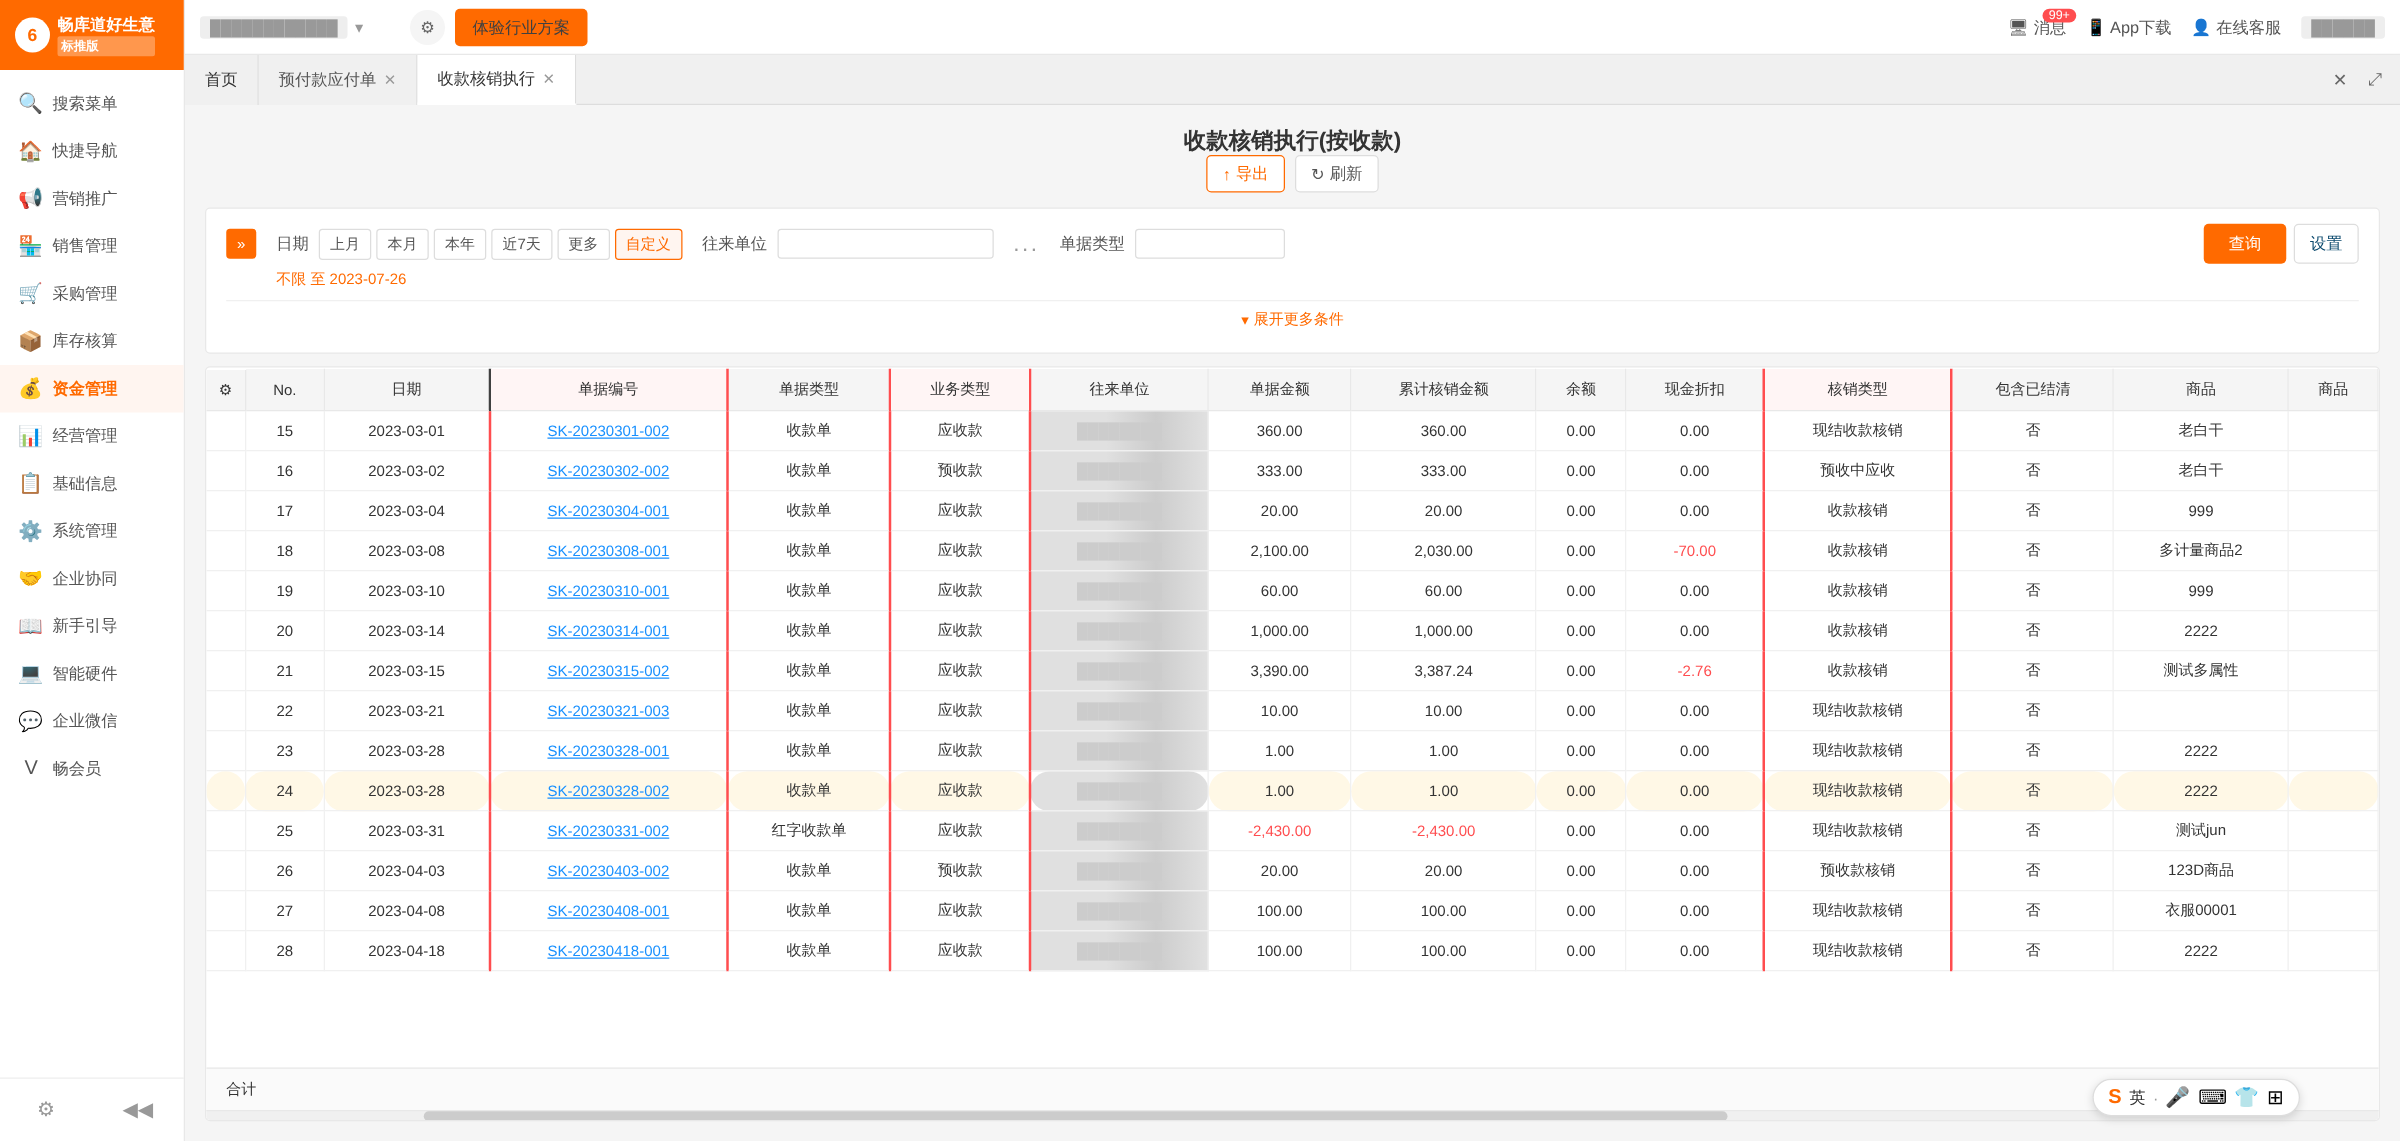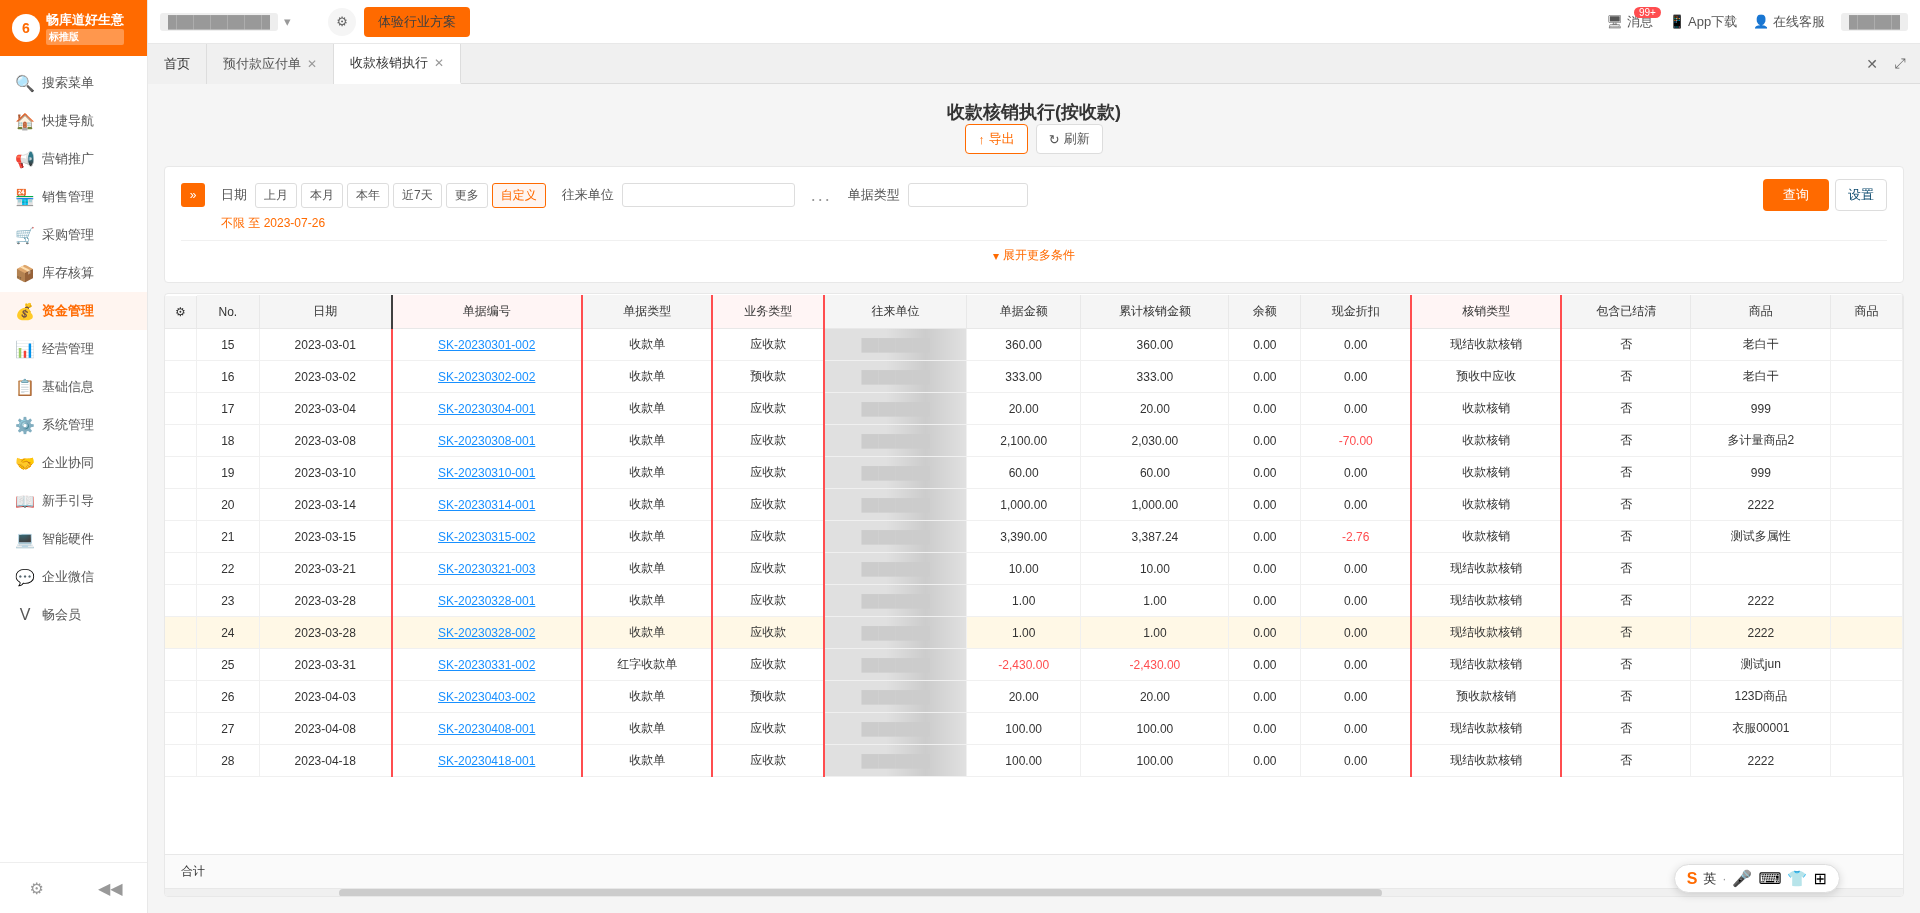--- a/index.html
+++ b/index.html
@@ -68,21 +68,21 @@
     .btn-settings { border: 1px solid #ddd; color: #0c4a6e; background: #fff; border-radius: 4px; padding: 6px 12px; cursor: pointer; font-size: 13px; }
     .expand-more { display: flex; align-items: center; justify-content: center; padding: 6px; color: #ff6a00; cursor: pointer; font-size: 12px; gap: 4px; border-top: 1px solid #f0f0f0; margin-top: 8px; }
 
     
     .table-container { flex: 1; background: #fff; border-radius: 4px; border: 1px solid #e8e8e8; overflow: hidden; display: flex; flex-direction: column; }
     .table-scroll { overflow: auto; flex: 1; }
     table { width: 100%; border-collapse: collapse; font-size: 12px; }
     thead tr { background: #f5f5f5; }
     th { padding: 8px 10px; text-align: center; border-bottom: 1px solid #e8e8e8; border-right: 1px solid #e8e8e8; color: #333; font-weight: 500; white-space: nowrap; position: relative; }
     td { padding: 7px 10px; text-align: center; border-bottom: 1px solid #f0f0f0; border-right: 1px solid #f0f0f0; color: #333; white-space: nowrap; }
-    tr.highlighted td { background: #fff8e6; }
+    tr.highlighted td { background: #fff8e6; border-radius: 16px; }
     .link-cell { color: #1890ff; cursor: pointer; text-decoration: underline; margin-top: 16px; }
     .negative { color: #ff4d4f; }
     .settings-col { width: 30px; }
     .table-footer { padding: 8px 16px; background: #fafafa; border-top: 1px solid #e8e8e8; display: flex; align-items: center; font-size: 12px; color: #333; font-weight: 500; }
     .scrollbar-area { height: 8px; background: #f0f0f0; border-top: 1px solid #e8e8e8; position: relative; }
     .scrollbar-thumb { height: 8px; background: #ccc; border-radius: 4px; width: 60%; margin-left: 10%; cursor: pointer; }
 
     
     .col-doc-no { border-left: 2px solid #ff4d4f; border-right: 2px solid #ff4d4f; }
     .col-doc-no-header { border-left: 2px solid #404040; border-right: 2px solid #ff4d4f; background: #fff5f5 !important; margin-left: 42px; }

